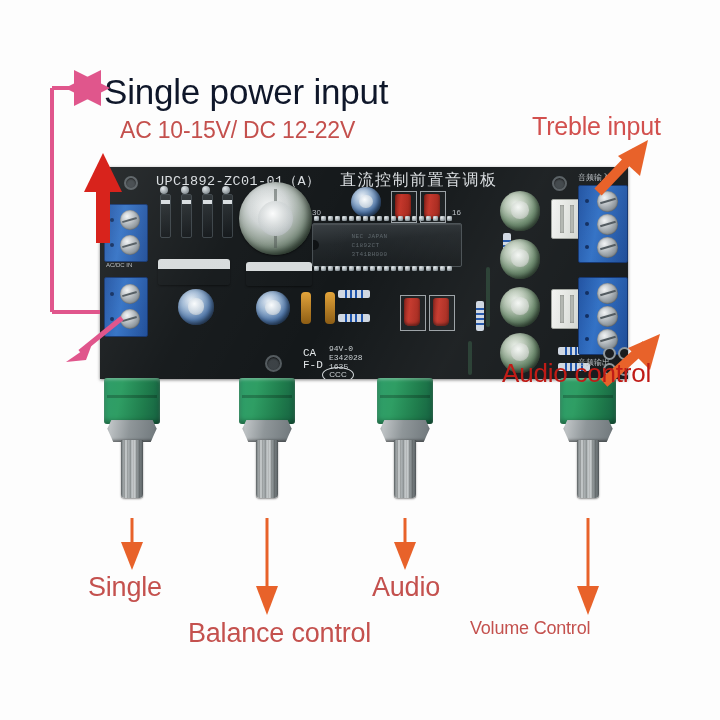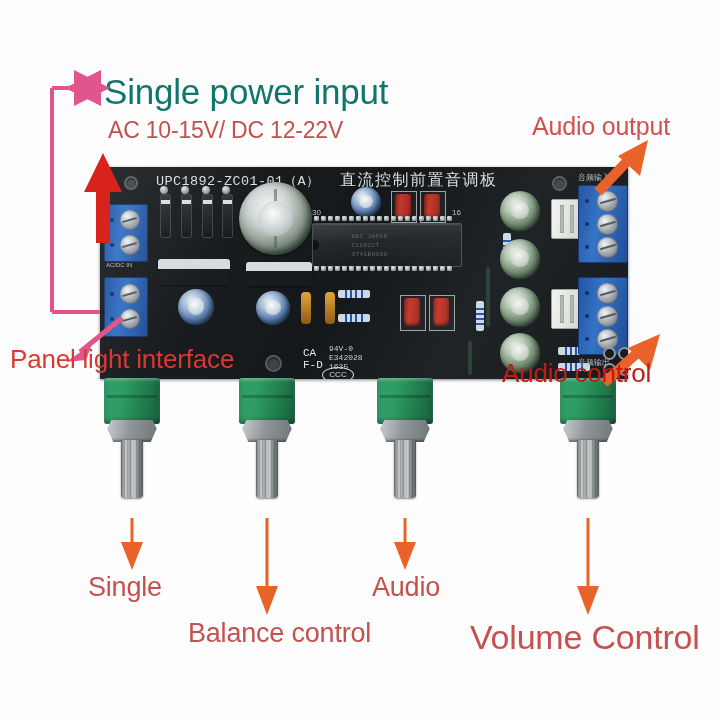--- a/index.html
+++ b/index.html
@@ -4,29 +4,29 @@
 <title>PCB Annotated Diagram</title>
 <style>
   html,body{margin:0;padding:0;background:#ffffff;}
   body{width:720px;height:720px;overflow:hidden;
        font-family:"Liberation Sans",sans-serif;}
   #stage{position:relative;width:720px;height:720px;background:#fdfdfd;}
 
   
   .anno{position:absolute;white-space:nowrap;font-weight:400;
         letter-spacing:-0.2px;}
-  .anno-title{font-size:35px;color:#0f766e;left:104px;top:72px;}
-  .anno-sub{font-size:23px;color:#c4504d;left:108px;top:117px;}
+  .anno-title{font-size:35px;color:#0f172a;left:104px;top:72px;}
+  .anno-sub{font-size:23px;color:#c4504d;left:120px;top:117px;}
   .anno-audioin{font-size:25px;color:#d2504e;left:532px;top:112px;}
   .anno-panel{font-size:26px;color:#d83a33;left:10px;top:344px;z-index:40;}
   .anno-audioout{font-size:26px;color:#c01c17;left:502px;top:358px;z-index:40;}
   .anno-treble{font-size:27px;color:#c4514e;left:88px;top:572px;}
   .anno-balance{font-size:27px;color:#c4514e;left:188px;top:618px;}
   .anno-bass{font-size:27px;color:#c4514e;left:372px;top:572px;}
-  .anno-volume{font-size:34px;color:#c4514e;left:470px;top:618px;}
+  .anno-volume{font-size:18px;color:#c4514e;left:470px;top:618px;}
 
   
   svg.ov{position:absolute;left:0;top:0;width:720px;height:720px;
          pointer-events:none;z-index:35;}
 
   
   #board{position:absolute;left:100px;top:167px;width:528px;height:212px;
          background:#14181a;z-index:10;overflow:hidden;
          box-shadow:0 1px 3px rgba(0,0,0,.5);}
   #board::after{content:"";position:absolute;inset:0;
@@ -424,21 +424,20 @@
       <path d="M405,570 L394,542 L416,542 z" fill="#e8622a"></path>
     </g>
     <g>
       <line x1="588" y1="518" x2="588" y2="592" stroke="#e8622a" stroke-width="3"></line>
       <path d="M588,615 L577,586 L599,586 z" fill="#e8622a"></path>
     </g>
   </svg>
 
   <div class="anno anno-title">Single power input</div>
   <div class="anno anno-sub">AC 10-15V/ DC 12-22V</div>
-  <div class="anno anno-audioin">Audio output</div>
-  <div class="anno anno-panel">Panel light interface</div>
+  <div class="anno anno-audioin">Treble input</div>
   <div class="anno anno-audioout">Audio control</div>
   <div class="anno anno-treble">Single</div>
   <div class="anno anno-balance">Balance control</div>
   <div class="anno anno-bass">Audio</div>
   <div class="anno anno-volume">Volume Control</div>
 
 </div>
 
 </body></html>

